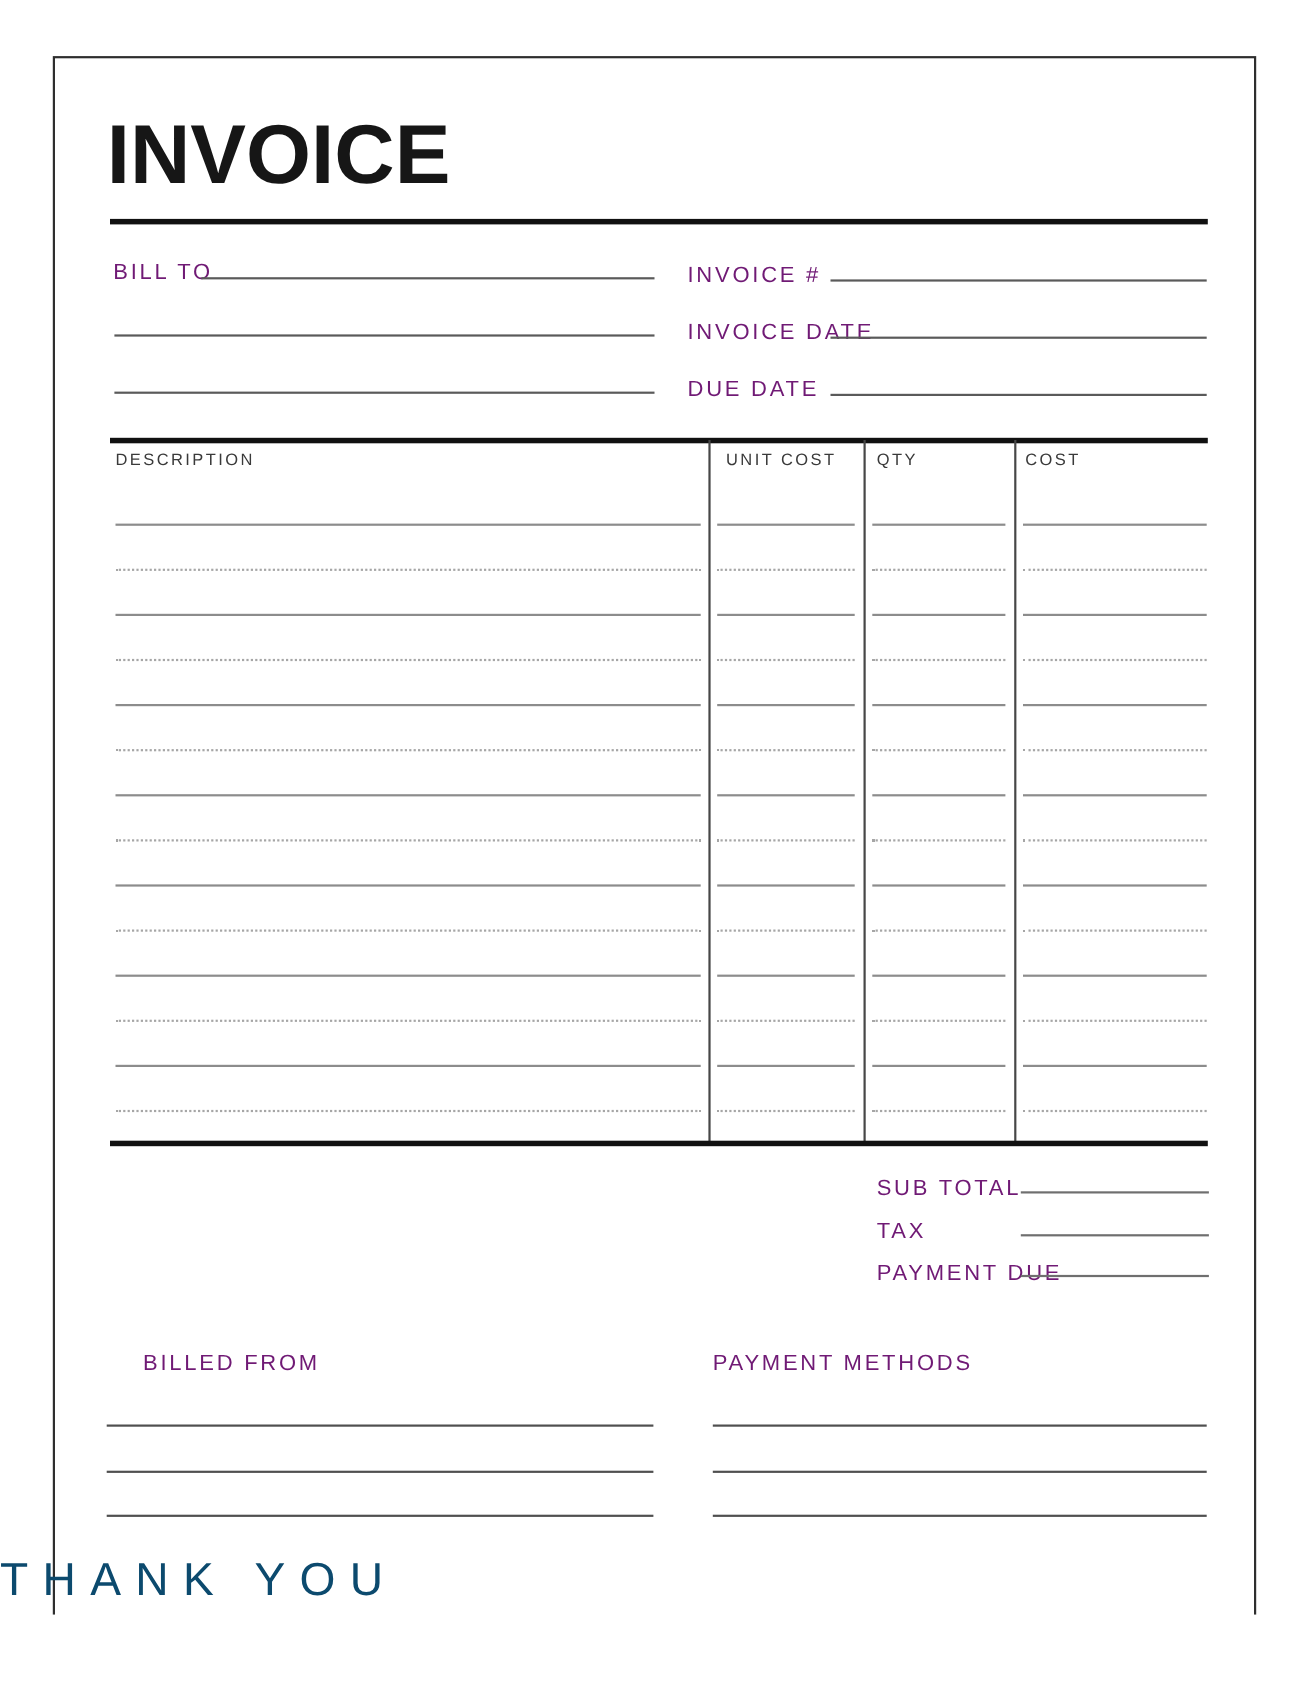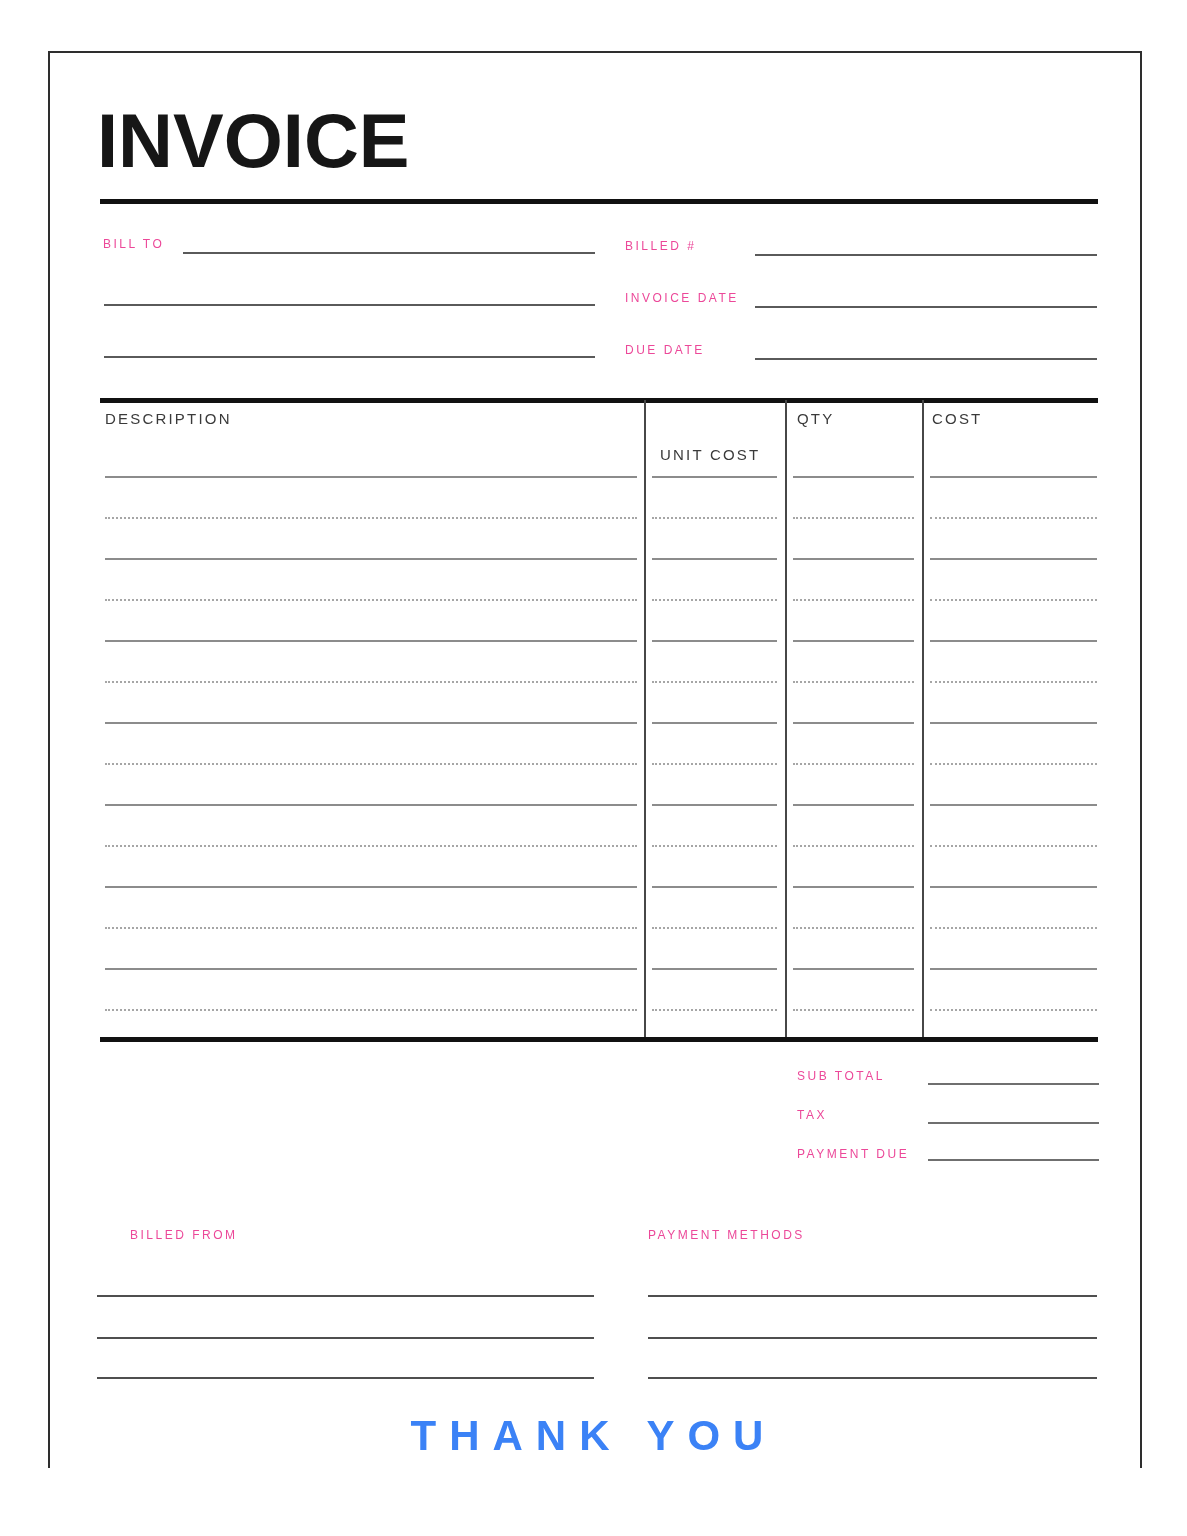--- a/index.html
+++ b/index.html
@@ -30,24 +30,24 @@
     color: #161616;
   }
   .title-rule {
     left: 100px; top: 199px;
     width: 998px; height: 5px;
     background: #111111;
   }
 
   
   .lbl {
-    font-size: 12px;
+    font-size: 20px;
     font-weight: 400;
     letter-spacing: 2.5px;
-    color: #ec4899;
+    color: #701a75;
     white-space: nowrap;
     text-align: center;
   }
 
   
   .fline { border-top: 2px solid #5a5a5a; height: 0; }
 
   
   .bill-to-label   { left: 103px; top: 237px; }
   .bill-line-1 { left: 183px; top: 252px; width: 412px; }
@@ -65,21 +65,21 @@
   
   .tbl-rule-top    { left: 100px; top: 398px;  width: 998px; height: 5px; background: #111111; }
   .tbl-rule-bottom { left: 100px; top: 1037px; width: 998px; height: 5px; background: #111111; }
   .tbl-vline { top: 400px; width: 2px; height: 641px; background: #474747; }
   .tbl-vline.v1 { left: 644px; }
   .tbl-vline.v2 { left: 785px; }
   .tbl-vline.v3 { left: 922px; }
 
   .th { font-size: 15px; letter-spacing: 2.2px; color: #3a3a3a; font-weight: 400; top: 410px; }
   .th.c1 { left: 105px; }
-  .th.c2 { left: 660px; margin-top: 36px; }
+  .th.c2 { left: 660px; }
   .th.c3 { left: 797px; text-align: center; }
   .th.c4 { left: 932px; }
 
   .rows-wrap { left: 100px; top: 437px; width: 998px; }
   .line-row { display: flex; height: 41px; align-items: flex-end; }
   .line-row .seg { height: 0; }
   .line-row .s1 { margin-left: 5px;  width: 532px; }
   .line-row .s2 { margin-left: 15px; width: 125px; }
   .line-row .s3 { margin-left: 16px; width: 121px; }
   .line-row .s4 { margin-left: 16px; width: 167px; }
@@ -98,43 +98,42 @@
   
   .billed-from-label     { left: 97px;  top: 1228px; margin-left: 33px; }
   .payment-methods-label { left: 648px; top: 1228px; }
   .bf-line { left: 97px;  width: 497px; border-top: 2px solid #4f4f4f; height: 0; }
   .pm-line { left: 648px; width: 449px; border-top: 2px solid #4f4f4f; height: 0; }
   .fy1 { top: 1295px; } .fy2 { top: 1337px; } .fy3 { top: 1377px; }
 
   
   .thank-you {
     left: 0; right: 0; top: 1412px;
-    text-align: center;
     font-size: 42px;
-    font-weight: 700;
+    font-weight: 400;
     letter-spacing: 13px;
-    color: #3b82f6;
+    color: #0c4a6e;
   }
 </style>
 </head>
 <body>
 
 <div class="page">
 
   <div class="abs frame"></div>
 
   <div class="abs title">INVOICE</div>
   <div class="abs title-rule"></div>
 
   <div class="abs lbl bill-to-label">BILL TO</div>
   <div class="abs fline bill-line-1"></div>
   <div class="abs fline bill-line-2"></div>
   <div class="abs fline bill-line-3"></div>
 
-  <div class="abs lbl meta-label-1">BILLED #</div>
+  <div class="abs lbl meta-label-1">INVOICE #</div>
   <div class="abs fline meta-line-1"></div>
   <div class="abs lbl meta-label-2">INVOICE DATE</div>
   <div class="abs fline meta-line-2"></div>
   <div class="abs lbl meta-label-3">DUE DATE</div>
   <div class="abs fline meta-line-3"></div>
 
   <div class="abs tbl-rule-top"></div>
   <div class="abs tbl-vline v1"></div>
   <div class="abs tbl-vline v2"></div>
   <div class="abs tbl-vline v3"></div>

